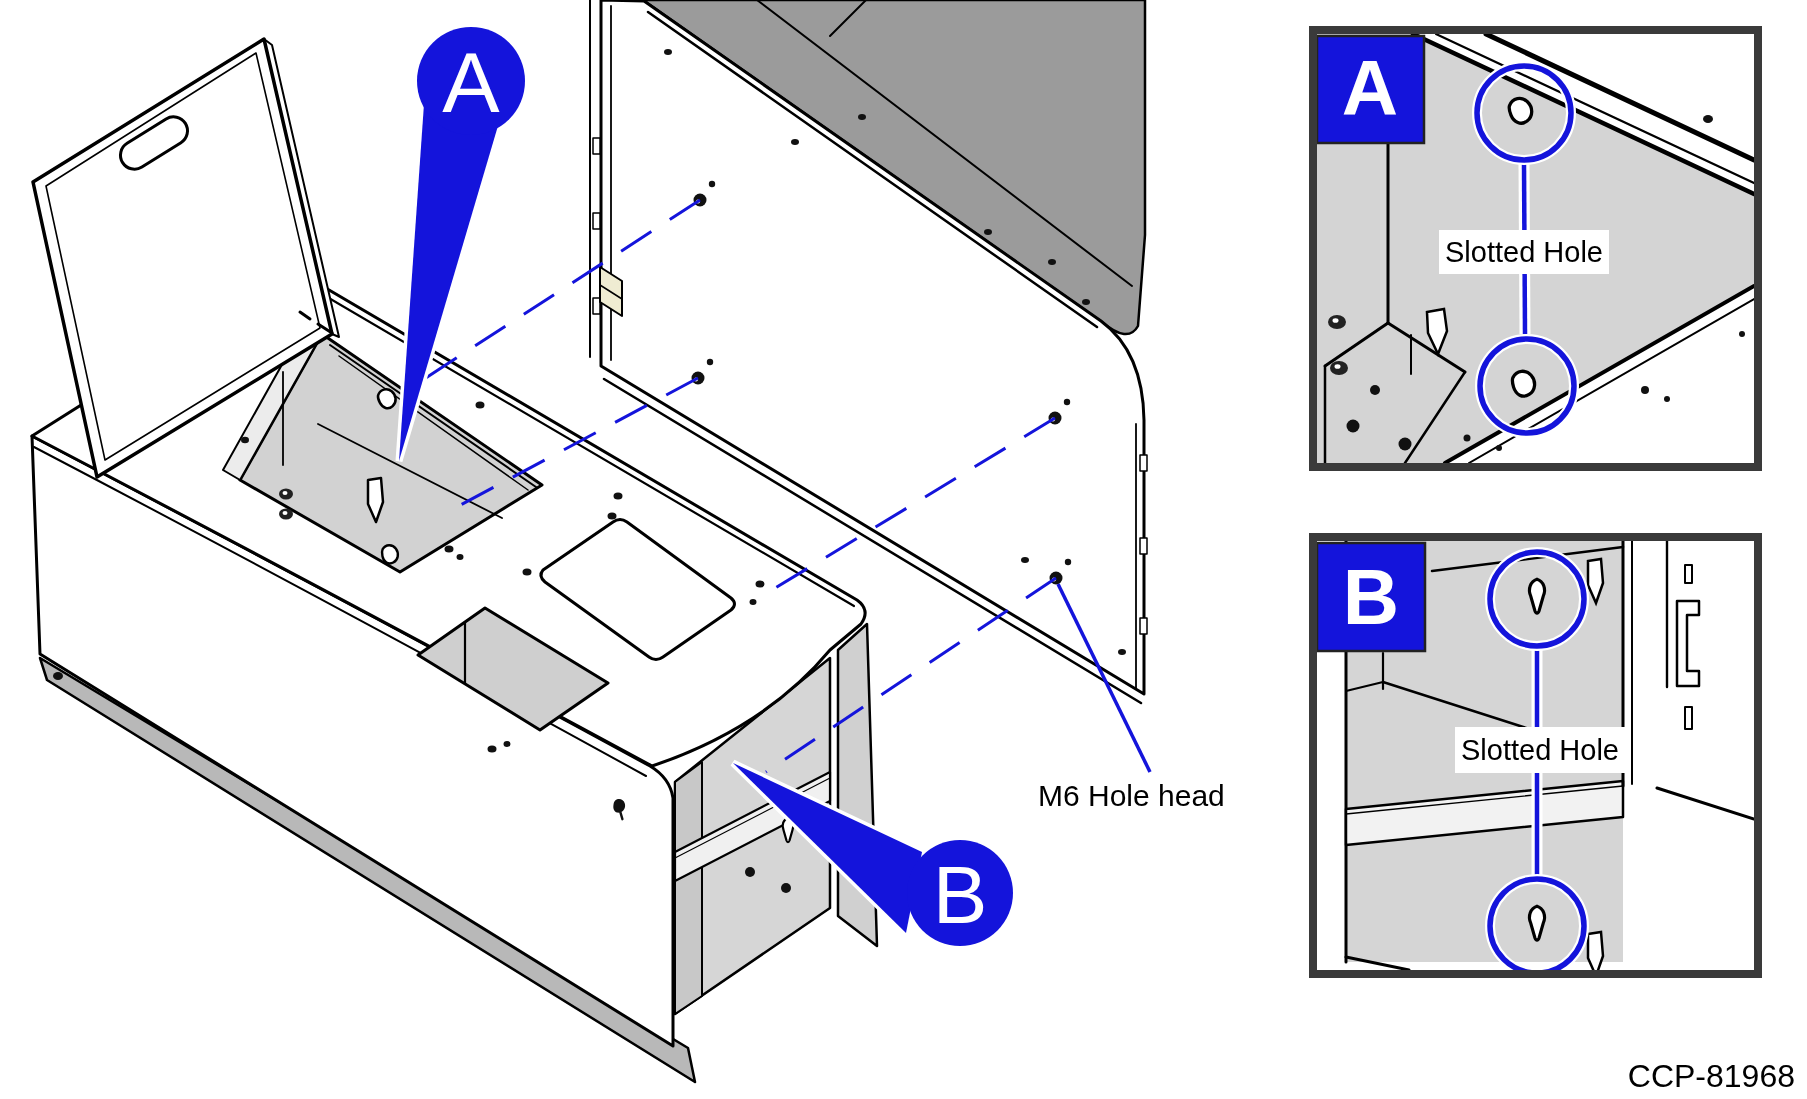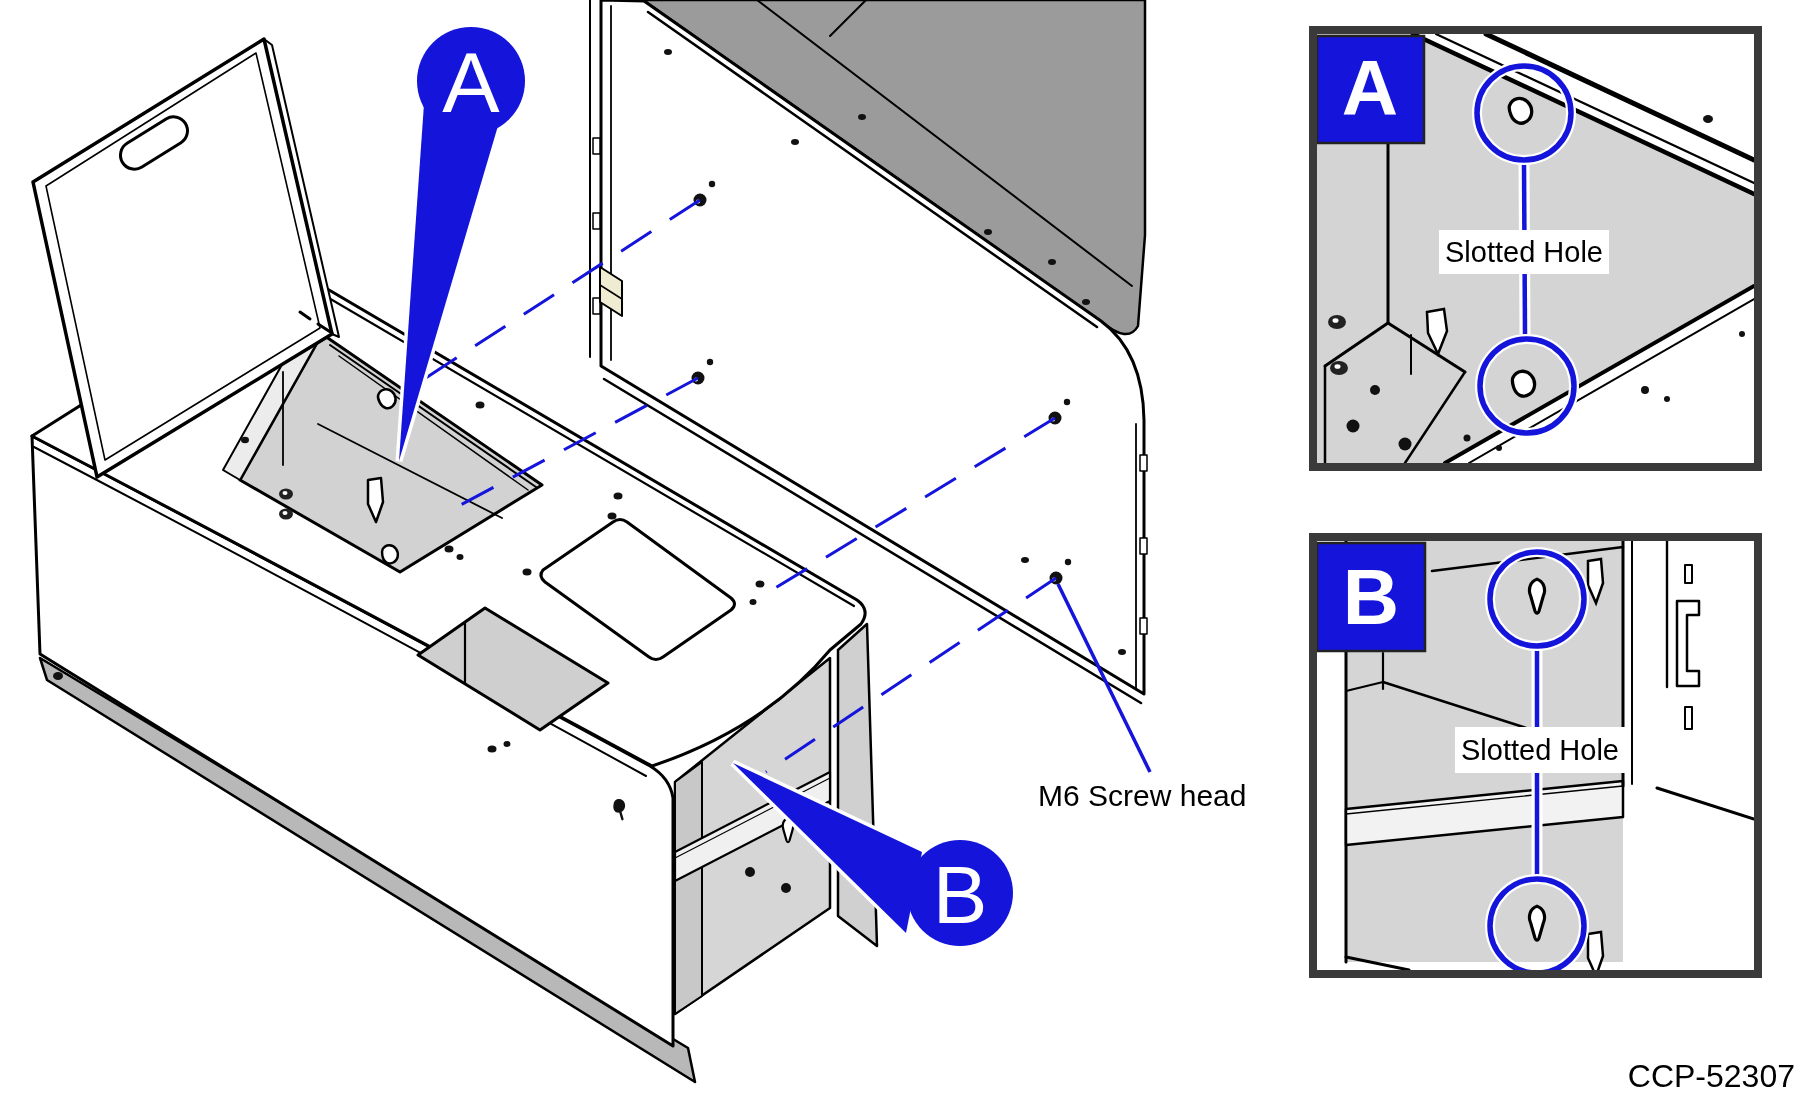--- a/index.html
+++ b/index.html
@@ -186,21 +186,21 @@
       <text x="471" y="112" text-anchor="middle" class="callout-letter">A</text>
     </g>
 
     <g>
       <path d="M922,852 L906,933 L733,763 Z" fill="#1414DB" stroke="#fff" stroke-width="7" paint-order="stroke"></path>
       <circle cx="960" cy="893" r="53" fill="#1414DB"></circle>
       <text x="960" y="923" text-anchor="middle" class="callout-letter" style="font-size:82px;">B</text>
     </g>
   </svg>
 
-  <div class="m6-label">M6 Screw head</div>
+  <div class="m6-label">M6 Hole head</div>
 
   <div class="detail-box" id="box-a">
     <svg width="437" height="429" viewBox="0 0 437 429">
       <rect x="0" y="0" width="437" height="429" fill="#D4D4D4"></rect>
       <g stroke="#000" fill="none" stroke-linejoin="round" stroke-linecap="round">
         <path d="M96,0 L437,0 L437,160 Z" fill="#fff" stroke="none"></path>
         <path d="M96,0 L437,160" stroke-width="4.5"></path>
         <path d="M119,0 L437,149" stroke-width="2.2"></path>
         <path d="M169,0 L437,126" stroke-width="5"></path>
         <path d="M128,429 L437,252 L437,429 Z" fill="#fff" stroke="none"></path>
@@ -309,15 +309,15 @@
         <text x="223" y="219" text-anchor="middle" class="slot-label">Slotted Hole</text>
       </g>
 
       <g>
         <rect x="0" y="2" width="108" height="108" fill="#1414DB" stroke="#222" stroke-width="2.5"></rect>
         <text x="54" y="83" text-anchor="middle" class="box-letter">B</text>
       </g>
     </svg>
   </div>
 
-  <div class="fig-code">CCP-52307</div>
+  <div class="fig-code">CCP-81968</div>
 
 </div>
 
 </body></html>

